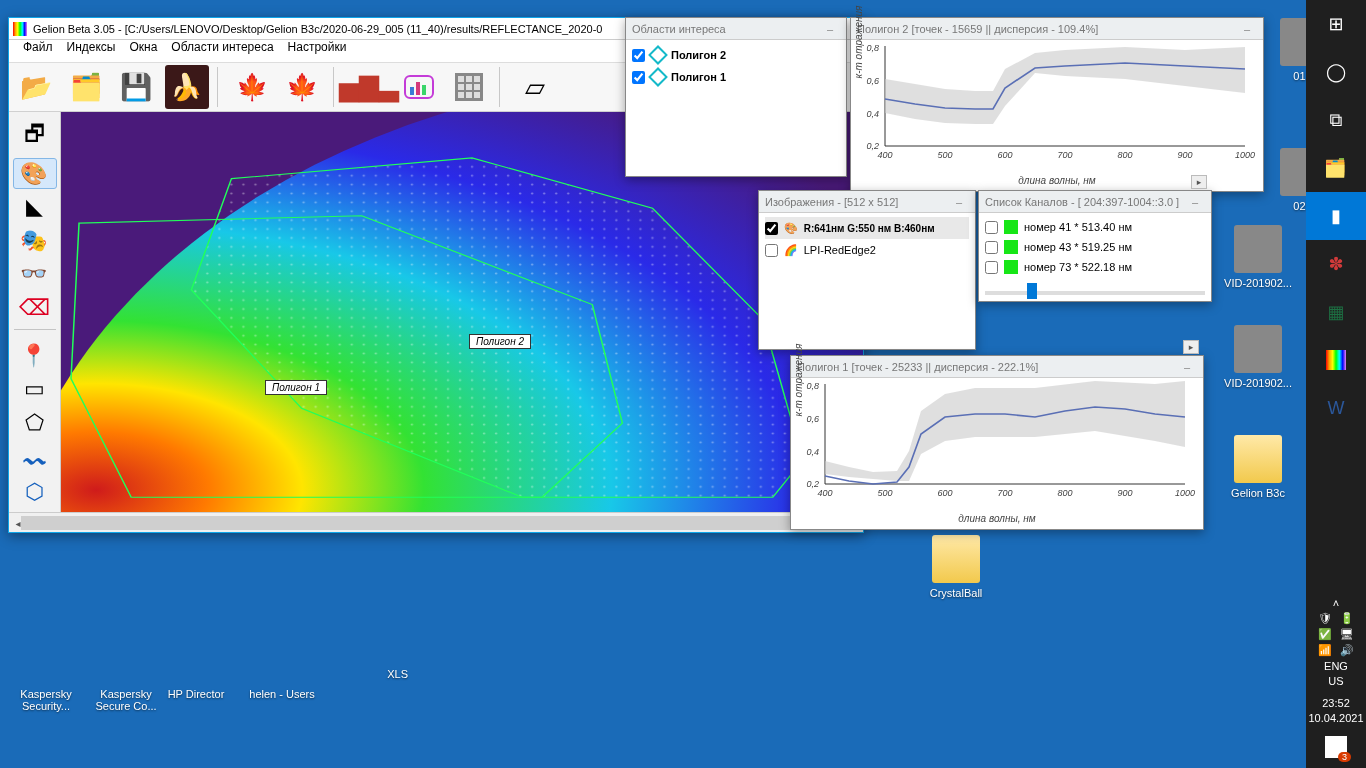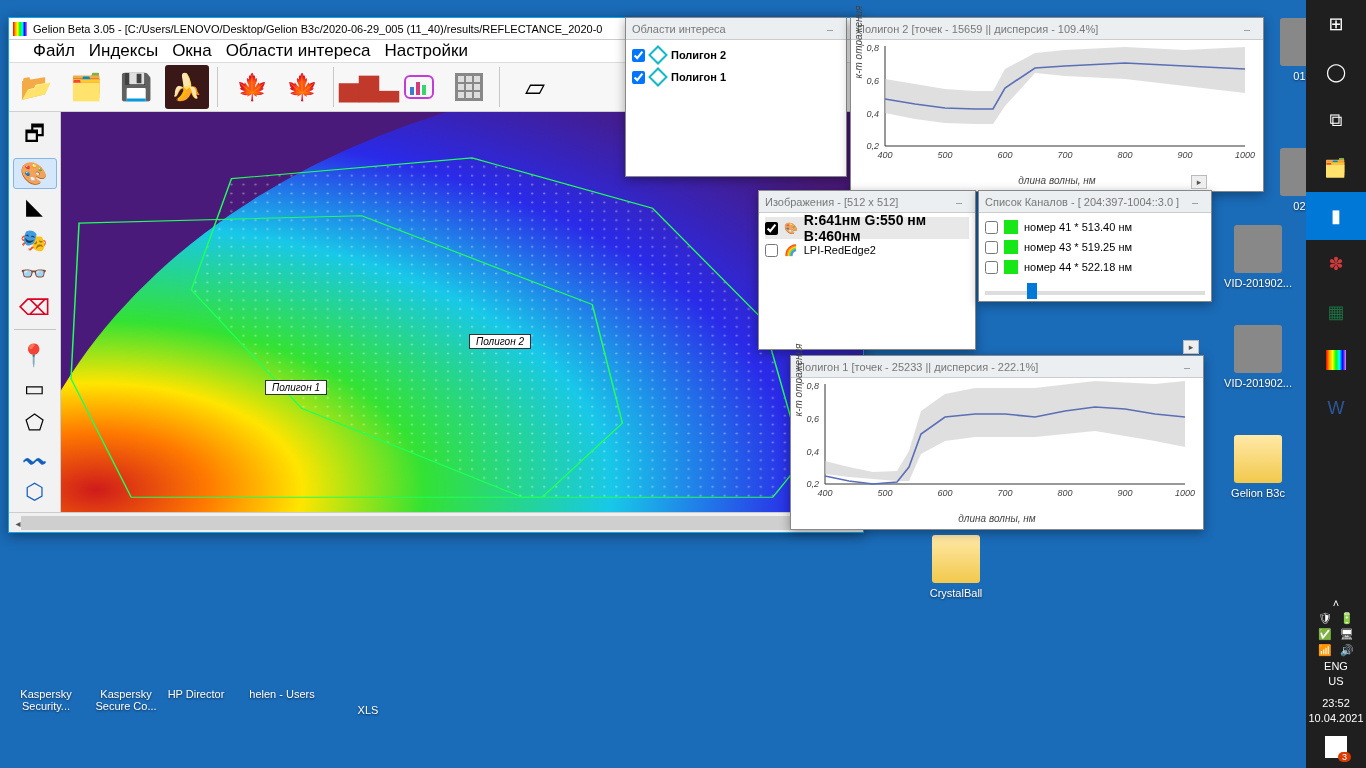--- a/index.html
+++ b/index.html
@@ -20,21 +20,21 @@
 
 .deskicon { position:absolute; width:80px; text-align:center; color:#fff; font-size:11px; text-shadow:0 1px 2px rgba(0,0,0,.6); cursor:pointer; }
 .deskicon .thumb { width:48px; height:48px; margin:0 auto 4px; background:#d4b04a; border-radius:3px; }
 .deskicon .thumb.folder { background:linear-gradient(#ffe9a8,#f2c94c); border-radius:3px; }
 .deskicon .thumb.pic { background:#888; }
 
 
 .app { position:absolute; left:8px; top:17px; width:856px; height:516px; background:#fff; border:1px solid #0ea5e9; box-shadow:0 3px 12px rgba(0,0,0,.4); }
 .app .titlebar { height:22px; background:#fff; display:flex; align-items:center; padding:0 4px; font-size:11px; gap:6px; border-bottom:1px solid #ccc; }
 .app .titlebar .logo { width:14px; height:14px; background:linear-gradient(90deg,red,orange,yellow,lime,cyan,blue,violet); }
-.app .menubar { height:22px; display:flex; align-items:center; gap:14px; padding:0 24px; font-size:17px; }
+.app .menubar { height:22px; display:flex; align-items:flex-start; gap:14px; padding:0 14px; font-size:12px; }
 .app .menubar span { cursor:pointer; }
 .app .toolbar { height:50px; background:#f7f7f7; border-top:1px solid #ddd; border-bottom:1px solid #d0d0d0; display:flex; align-items:center; padding:2px 6px; gap:6px; }
 .tbut { width:44px; height:44px; border:1px solid transparent; display:flex; align-items:center; justify-content:center; font-size:26px; cursor:pointer; border-radius:3px; }
 .vsep { width:6px; height:40px; border-left:1px solid #c8c8c8; margin:0 2px; }
 
 .workarea { display:flex; height:calc(100% - 94px - 20px); }
 .sidetools { width:52px; background:#f2f2f2; border-right:1px solid #ccc; display:flex; flex-direction:column; align-items:center; padding:4px 0; gap:2px; }
 .sbut { width:44px; height:42px; display:flex; align-items:center; justify-content:center; font-size:22px; cursor:pointer; border:1px solid transparent; border-radius:3px; }
 .sbut.sel { background:#d5e8fb; border-color:#84b7e6; }
 .ssep { width:42px; height:6px; border-top:1px solid #c4c4c4; margin:4px 0; }
@@ -70,21 +70,21 @@
 .ticks text { font-size:9px; fill:#444; }
 .snap { position:absolute; right:4px; width:16px; height:14px; background:#eee; border:1px solid #bbb; display:flex; align-items:center; justify-content:center; font-size:9px; color:#555; cursor:pointer; }
 </style>
 </head>
 <body>
 
 <div class="deskicon" style="left:6px; top:688px;"><span>Kaspersky Security...</span></div>
 <div class="deskicon" style="left:86px; top:688px;"><span>Kaspersky Secure Co...</span></div>
 <div class="deskicon" style="left:156px; top:688px;"><span>HP Director</span></div>
 <div class="deskicon" style="left:242px; top:688px;"><span>helen - Users</span></div>
-<div class="deskicon" style="left:328px; top:704px;"><span>XLS</span></div>
+<div class="deskicon" style="left:328px; top:668px;text-align:right;"><span>XLS</span></div>
 
 <div class="deskicon" style="left:1264px; top:18px;"><div class="thumb pic"></div><span>01...</span></div>
 <div class="deskicon" style="left:1264px; top:148px;"><div class="thumb pic"></div><span>02...</span></div>
 <div class="deskicon" style="left:1218px; top:225px;"><div class="thumb pic"></div><span>VID-201902...</span></div>
 <div class="deskicon" style="left:1218px; top:325px;"><div class="thumb pic"></div><span>VID-201902...</span></div>
 <div class="deskicon" style="left:1218px; top:435px;"><div class="thumb folder"></div><span>Gelion B3c</span></div>
 <div class="deskicon" style="left:916px; top:535px;"><div class="thumb folder"></div><span>CrystalBall</span></div>
 
 <div class="app">
   <div class="titlebar">
@@ -238,21 +238,21 @@
 
 <div class="panel" style="left:758px; top:190px; width:218px; height:160px;">
   <div class="ptitle">
       <span>Изображения - [512 x 512]</span>
       <div class="pclose">–</div>
     </div>
   <div class="pbody">
     <div class="chk" style="background:#e8e8e8">
         <input type="checkbox" checked="" style="accent-color: rgb(0, 0, 0);">
         <span>🎨</span>
-        <b style="font-size:14px">R:641нм G:550 нм B:460нм</b>
+        <b style="font-size:10px">R:641нм G:550 нм B:460нм</b>
       </div>
     <div class="chk">
         <input type="checkbox" style="">
         <span>🌈</span>
         <span>LPI-RedEdge2</span>
       </div>
   </div>
 </div>
 
 <div class="panel" style="left:978px; top:190px; width:234px;">
@@ -268,21 +268,21 @@
         <span>номер  41 *  513.40 нм</span>
       </div>
     <div class="chanrow">
         <input type="checkbox" style="">
         <span class="sw"></span>
         <span>номер  43 *  519.25 нм</span>
       </div>
     <div class="chanrow">
         <input type="checkbox" style="">
         <span class="sw"></span>
-        <span>номер  44 *  522.18 нм</span>
+        <span>номер  73 *  522.18 нм</span>
       </div>
   </div>
   <div class="slider">
       <div class="track"></div>
       <div class="handle"></div>
     </div>
 </div>
 
 <div class="panel" style="left:790px; top:355px; width:414px; height:175px;">
   <div class="snap" style="top:-16px">▸</div>

